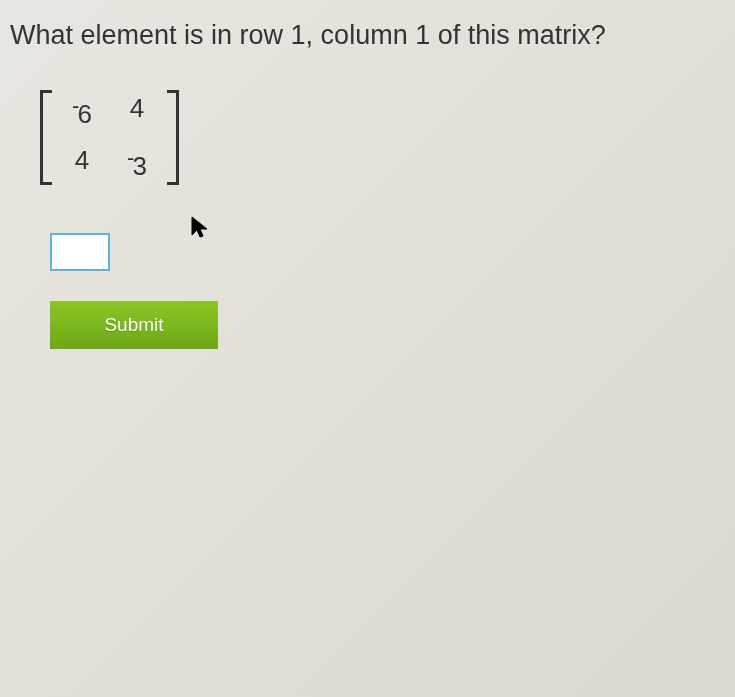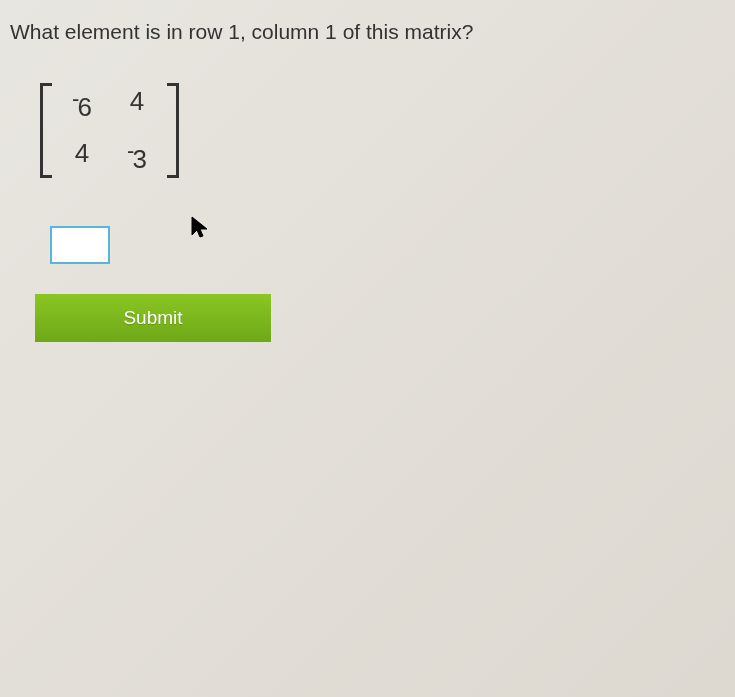--- a/index.html
+++ b/index.html
@@ -10,21 +10,21 @@
     body {
       width: 735px;
       height: 697px;
       background: linear-gradient(135deg, #e8e6e0 0%, #ddd8d0 100%);
       font-family: Verdana, Geneva, sans-serif;
       padding: 20px 10px;
       position: relative;
       overflow: hidden;
     }
     .question {
-      font-size: 21px;
+      font-size: 27px;
       color: #333;
       margin-bottom: 30px;
       font-weight: 400;
     }
     .matrix {
       display: inline-flex;
       align-items: center;
       margin-left: 30px;
       margin-bottom: 40px;
       position: relative;
@@ -72,28 +72,28 @@
       background: #fff;
       margin-left: 40px;
       margin-bottom: 30px;
       display: block;
       font-size: 18px;
       padding: 4px;
       text-align: center;
     }
     .submit-btn {
       display: block;
-      width: 236px;
+      width: 168px;
       height: 48px;
       background: #7ab51d;
       background: linear-gradient(180deg, #8bc624 0%, #6ea818 100%);
       color: #fff;
       border: none;
       font-size: 19px;
-      margin-left: 25px;
+      margin-left: 40px;
       cursor: pointer;
       text-shadow: 0 1px 1px rgba(0,0,0,0.2);
       font-family: Verdana, Geneva, sans-serif;
     }
   </style>
 </head>
 <body>
 
 
 

